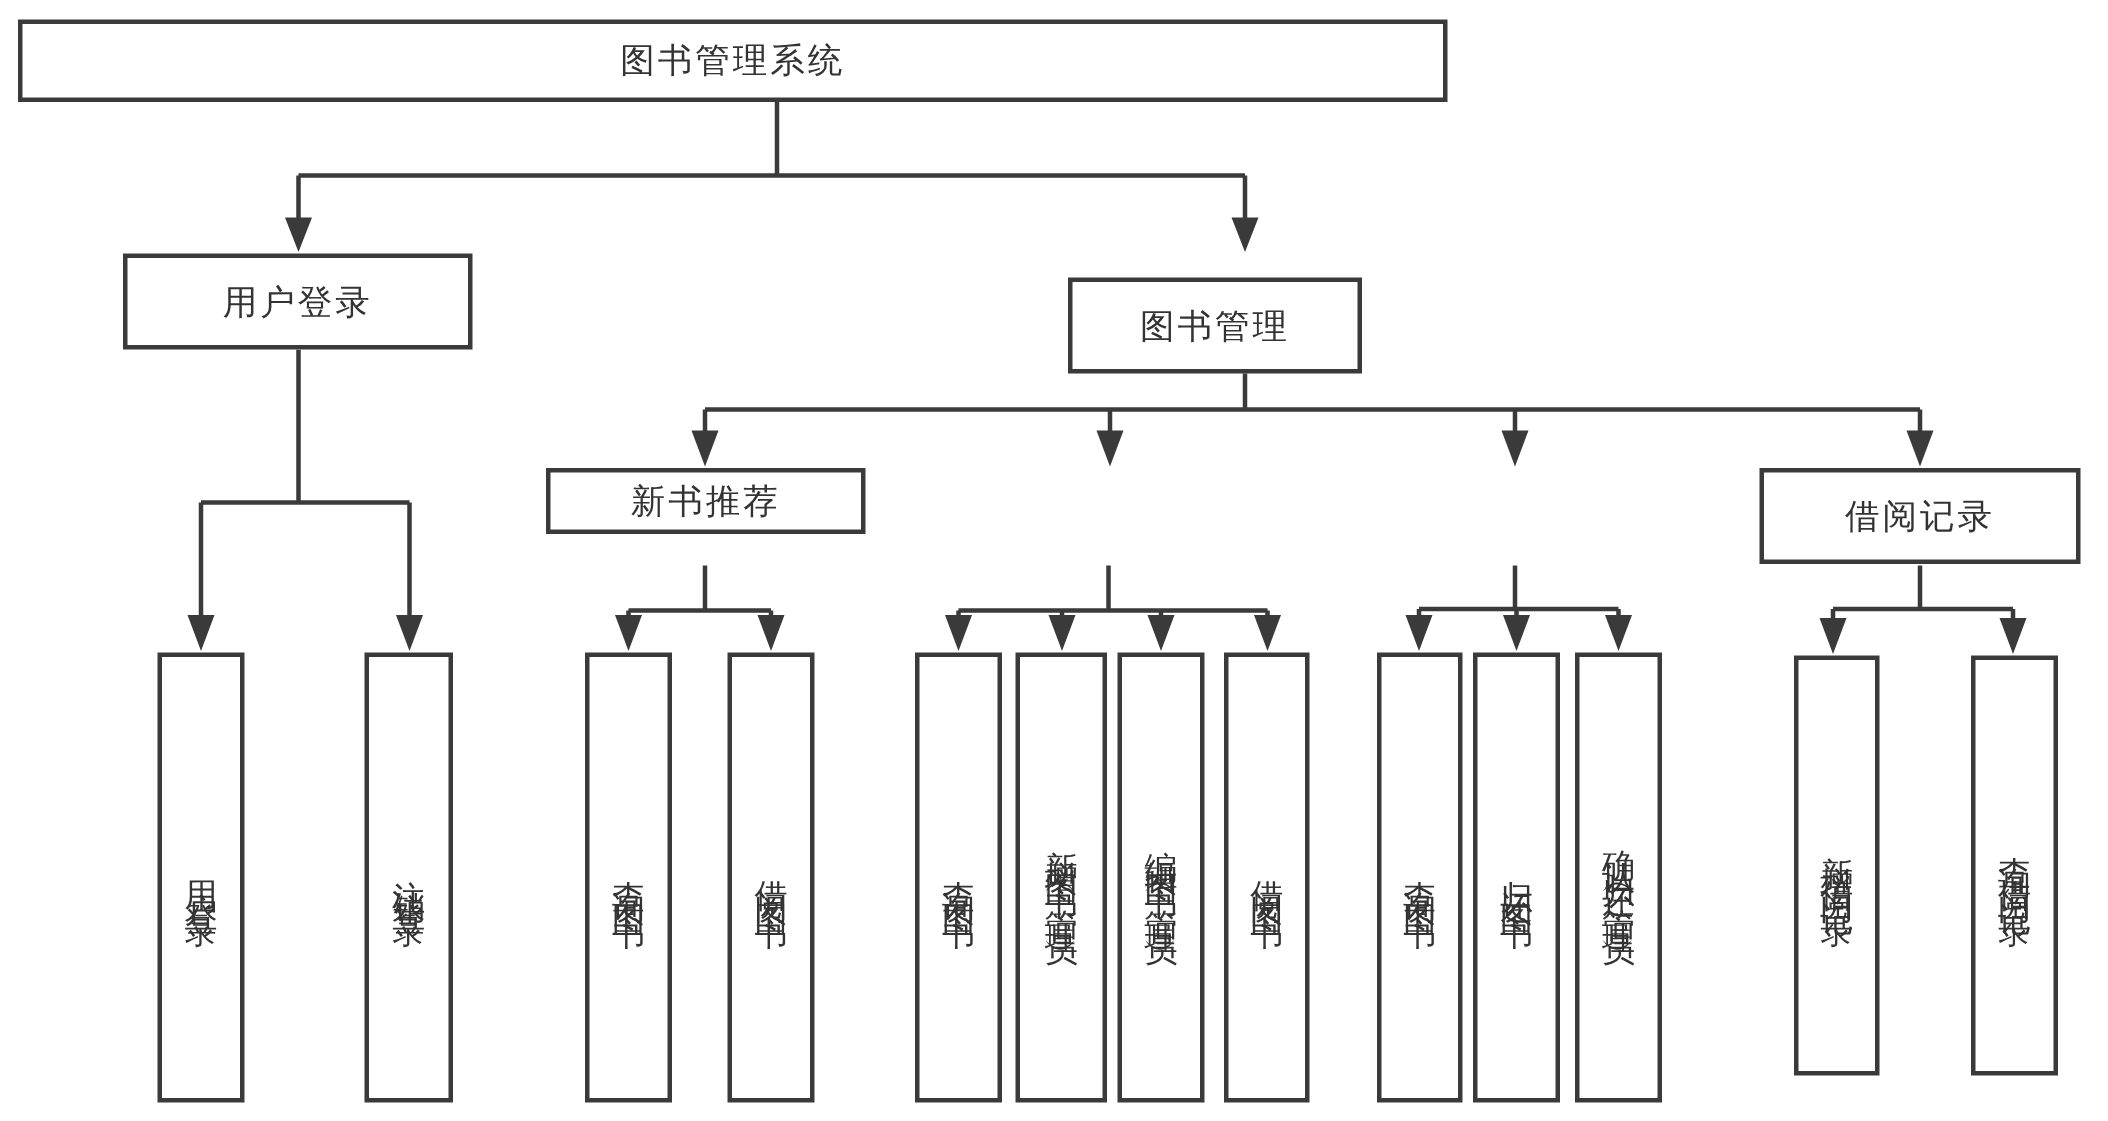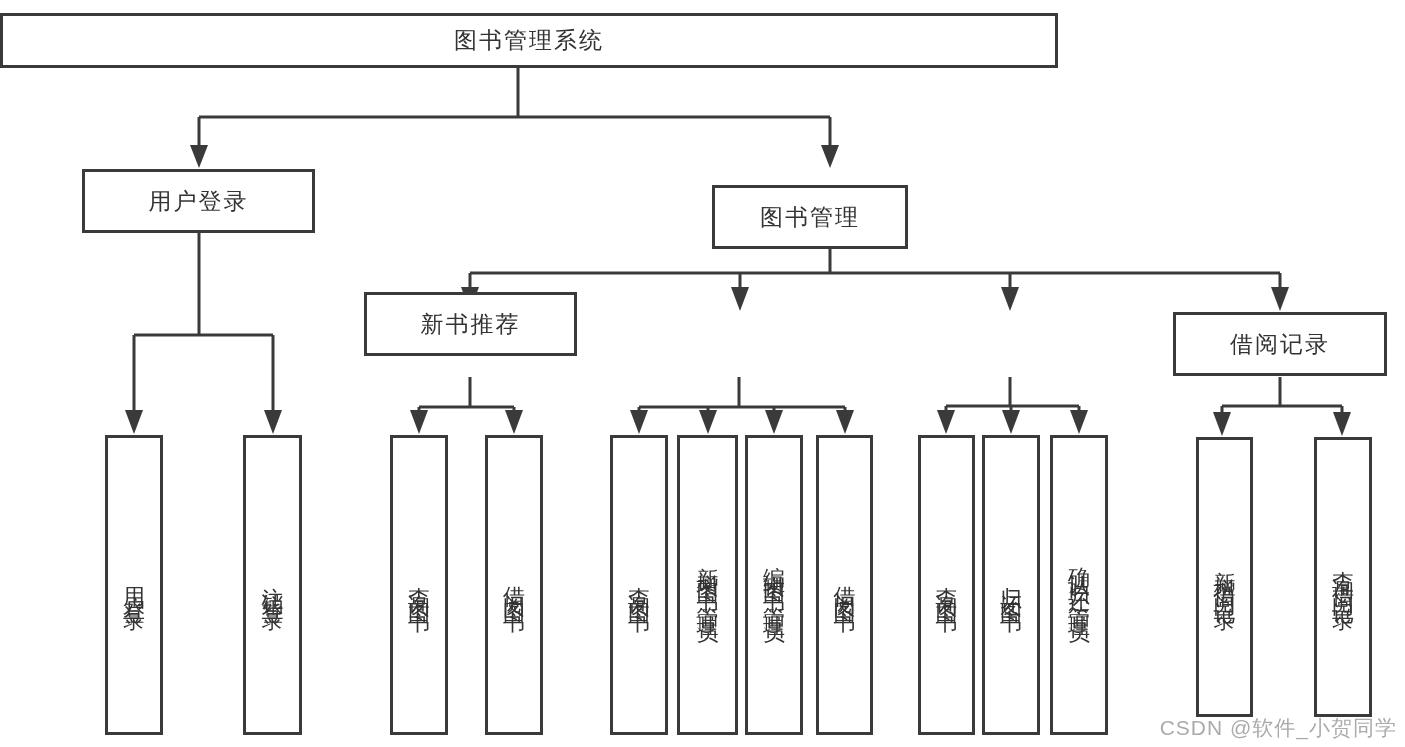--- a/index.html
+++ b/index.html
@@ -101,32 +101,32 @@
       <path class="ar" d="M1002 410 h18 l-9 24 z"></path>
       <path class="ar" d="M1070 410 h18 l-9 24 z"></path>
     </g>
     <g>
       <path class="ln" d="M1280 377 V406 M1222 406 H1342 M1222 406 V414 M1342 406 V414"></path>
       <path class="ar" d="M1213 412 h18 l-9 24 z"></path>
       <path class="ar" d="M1333 412 h18 l-9 24 z"></path>
     </g>
   </svg>
 
-  <div class="box h" style="left:0;top:13px;width:1058px;height:55px">
+  <div class="box h" style="left:12px;top:13px;width:953px;height:55px">
     <span>图书管理系统</span>
   </div>
 
   <div class="box h" style="left:82px;top:169px;width:233px;height:64px">
     <span>用户登录</span>
   </div>
   <div class="box h" style="left:712px;top:185px;width:196px;height:64px">
     <span>图书管理</span>
   </div>
 
-  <div class="box h" style="left:364px;top:292px;width:213px;height:64px">
+  <div class="box h" style="left:364px;top:312px;width:213px;height:44px">
     <span>新书推荐</span>
   </div>
   <div class="box h" style="left:1173px;top:312px;width:214px;height:64px">
     <span>借阅记录</span>
   </div>
 
   <div class="box v" style="left:105px;top:435px;width:58px;height:300px">
     <span>用户登录</span>
   </div>
   <div class="box v" style="left:243px;top:435px;width:59px;height:300px">
@@ -163,15 +163,14 @@
     <span>确认归还（管理员）</span>
   </div>
 
   <div class="box v" style="left:1196px;top:437px;width:57px;height:280px">
     <span>新增借阅记录</span>
   </div>
   <div class="box v" style="left:1314px;top:437px;width:58px;height:280px">
     <span>查询借阅记录</span>
   </div>
 
-  <div class="watermark">CSDN @软件_小贺同学</div>
 
 </div>
 
 </body></html>

